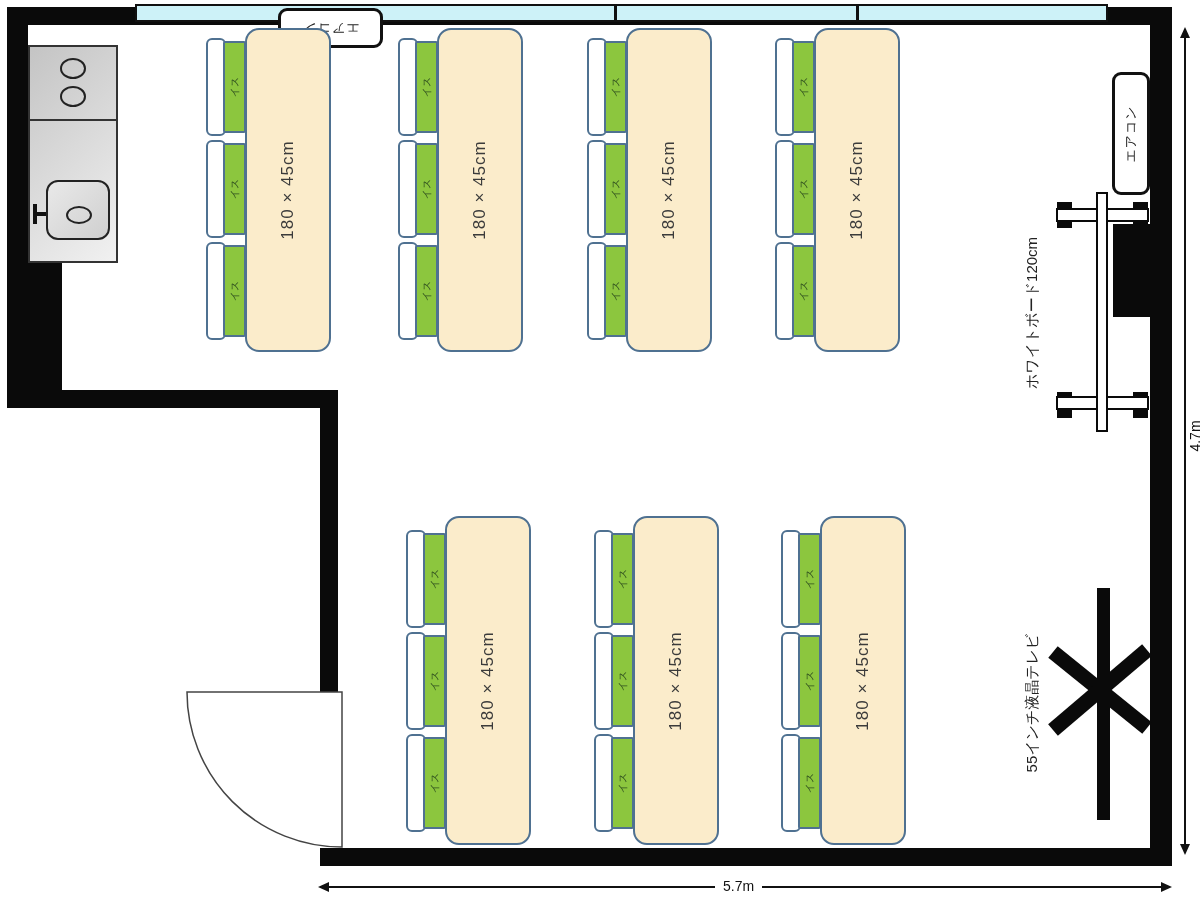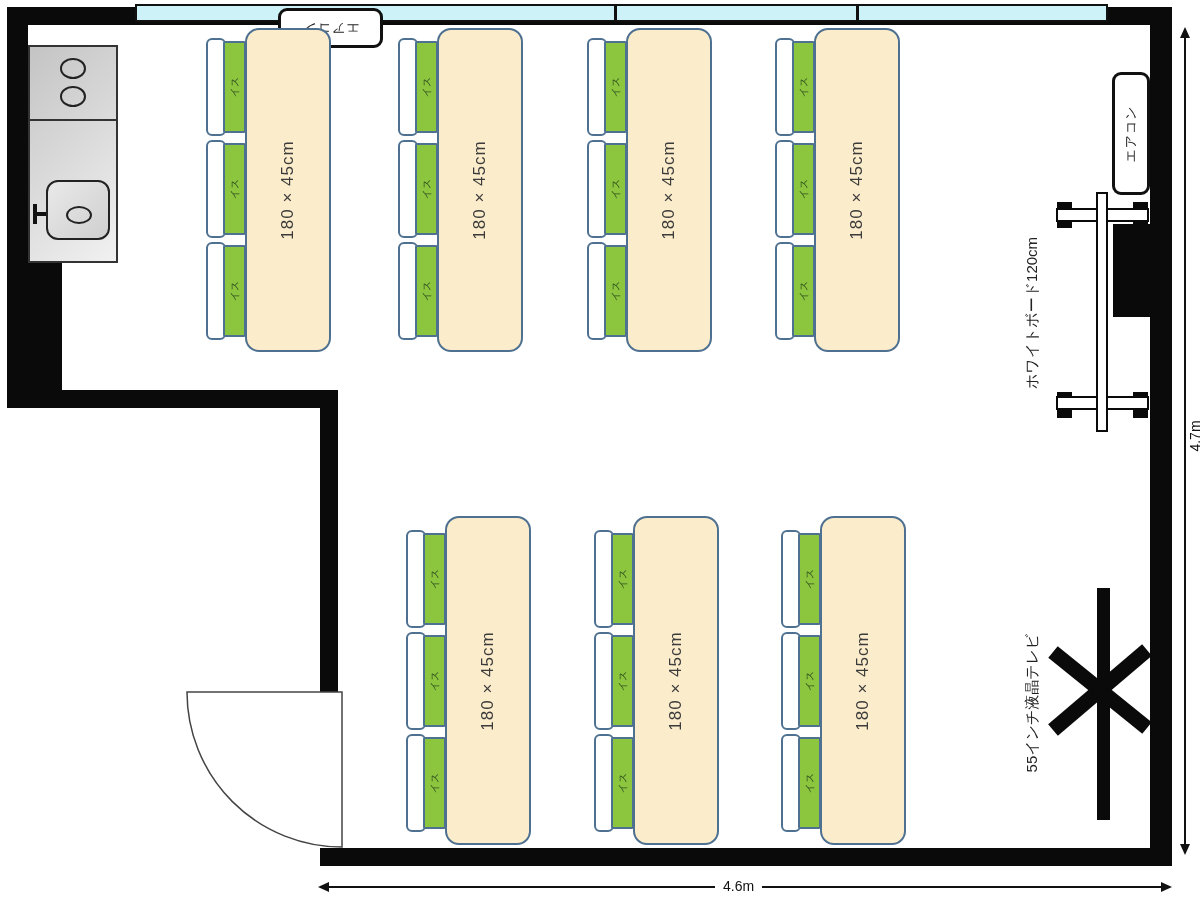--- a/index.html
+++ b/index.html
@@ -278,15 +278,15 @@
   </svg>
 
   <div class="dim-line-v" style="left:1184px;top:30px;height:820px;"></div>
   <div class="arr arr-up" style="left:1180px;top:27px;"></div>
   <div class="arr arr-down" style="left:1180px;top:844px;"></div>
   <div class="dim-label" style="left:1171px;top:428px;transform:rotate(-90deg);">4.7m</div>
 
   <div class="dim-line-h" style="left:320px;top:886px;width:850px;"></div>
   <div class="arr arr-left" style="left:318px;top:882px;"></div>
   <div class="arr arr-right" style="left:1161px;top:882px;"></div>
-  <div class="dim-label" style="left:715px;top:878px;">4.6m</div>
+  <div class="dim-label" style="left:715px;top:878px;">5.7m</div>
 
 </div>
 
 </body></html>

